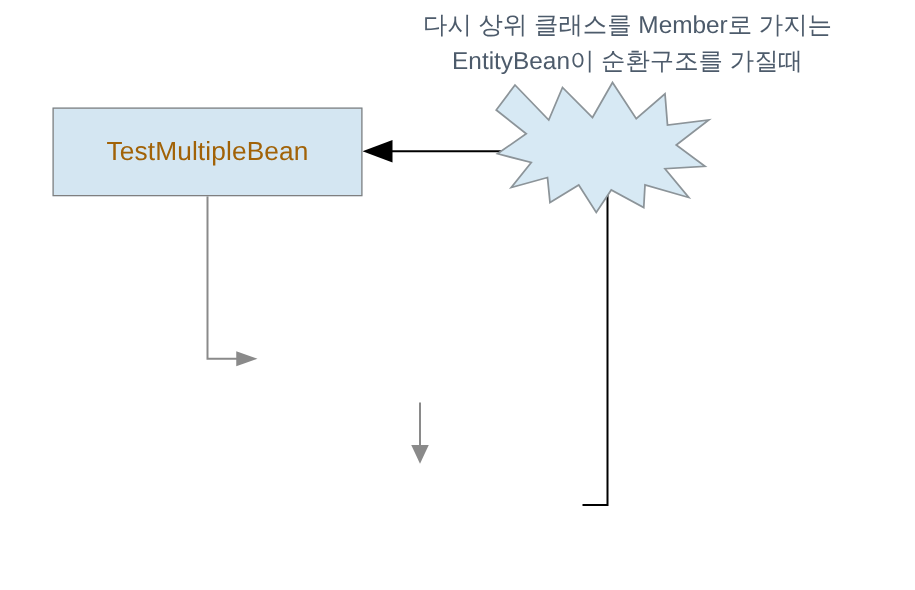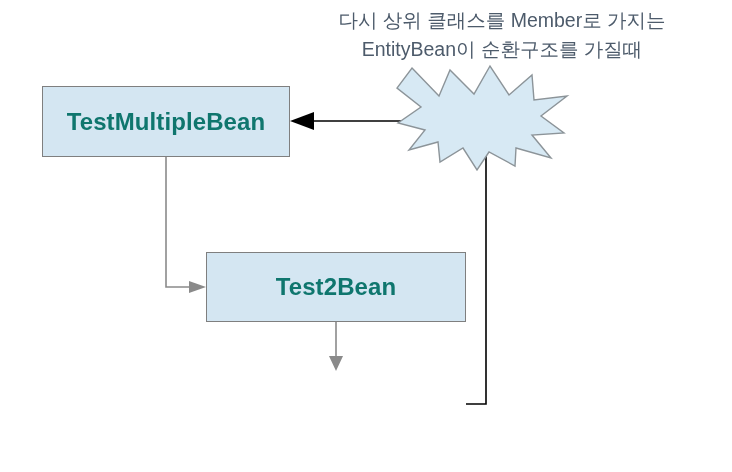--- a/index.html
+++ b/index.html
@@ -28,23 +28,23 @@
   .node-box {
     position: absolute;
     background: #d4e6f2;
     border: 1.5px solid #7f7f7f;
     box-sizing: border-box;
     display: flex;
     align-items: center;
     justify-content: center;
   }
   .node-label {
-    color: #0f766e;
-    font-size: 24px;
-    font-weight: 700;
+    color: #a16207;
+    font-size: 21px;
+    font-weight: 400;
     letter-spacing: 0.1px;
     white-space: nowrap;
   }
   #callout-text {
     position: absolute;
     left: 268px;
     top: 6px;
     width: 424px;
     text-align: center;
     color: #4d5b6b;
@@ -92,18 +92,15 @@
     <polygon class="starburst-fill" points="390,68 417,96 428,70 452,94 468,66 487,95 510,75 512,100 545,96 519,116 542,133 510,135 529,158 494,148 493,166 467,152 455,170 441,148 418,162 416,142 387,150 403,130 376,123 399,107 375,88"></polygon>
   </svg>
 
   <div id="callout-text">다시 상위 클래스를 Member로 가지는
 EntityBean이 순환구조를 가질때</div>
 
   <div class="node-box" style="left:20px; top:86px; width:248px; height:71px;">
     <span class="node-label">TestMultipleBean</span>
   </div>
 
-  <div class="node-box" style="left:184px; top:252px; width:260px; height:70px;">
-    <span class="node-label">Test2Bean</span>
-  </div>
 
 
 </div>
 
 </body></html>

